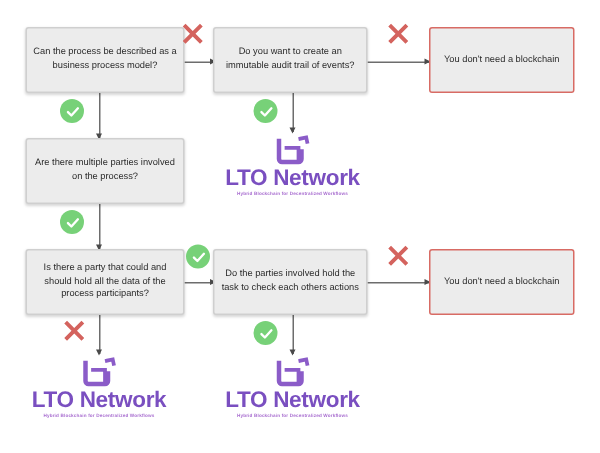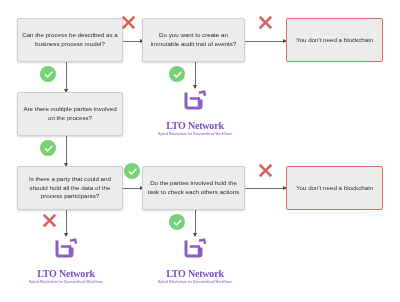--- a/index.html
+++ b/index.html
@@ -96,27 +96,26 @@
   
   .logo {
     position: absolute;
     width: 96px;
     display: flex;
     flex-direction: column;
     align-items: center;
   }
   .logo-mark { display: block; }
   .logo-word {
-    margin-top: 11px;
-    font-size: 10px;
+    margin-top: 1px;
+    font-size: 15px;
     font-weight: bold;
     color: #7a4fc0;
     letter-spacing: -0.2px;
     line-height: 1;
-    font-family: Liberation Serif, serif;
   }
   .logo-tag {
     margin-top: 2px;
     font-size: 3.1px;
     font-weight: bold;
     color: #a96fd0;
     letter-spacing: 0.1px;
     line-height: 1;
     white-space: nowrap;
   }

